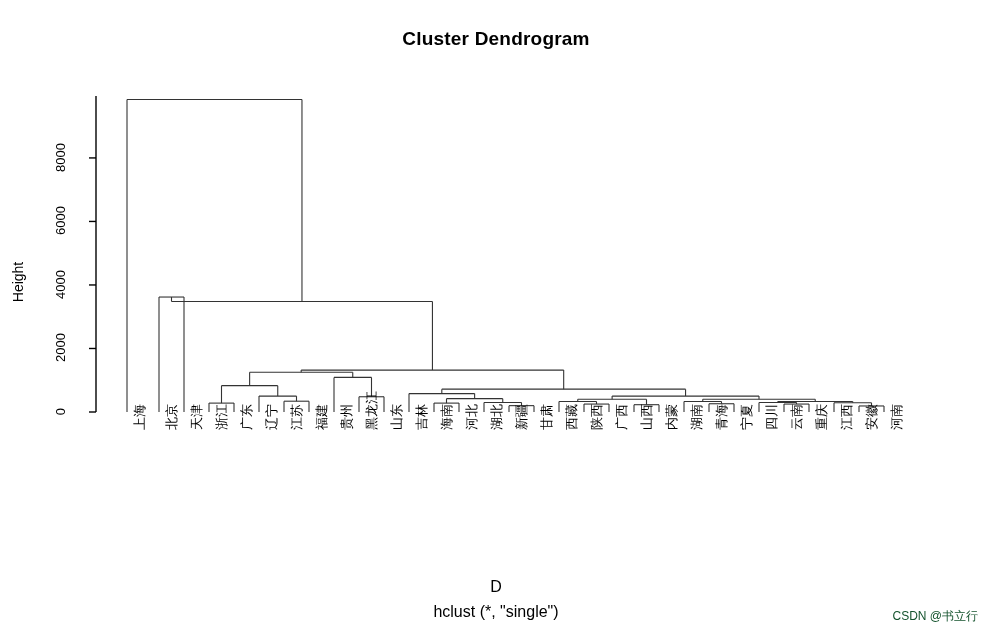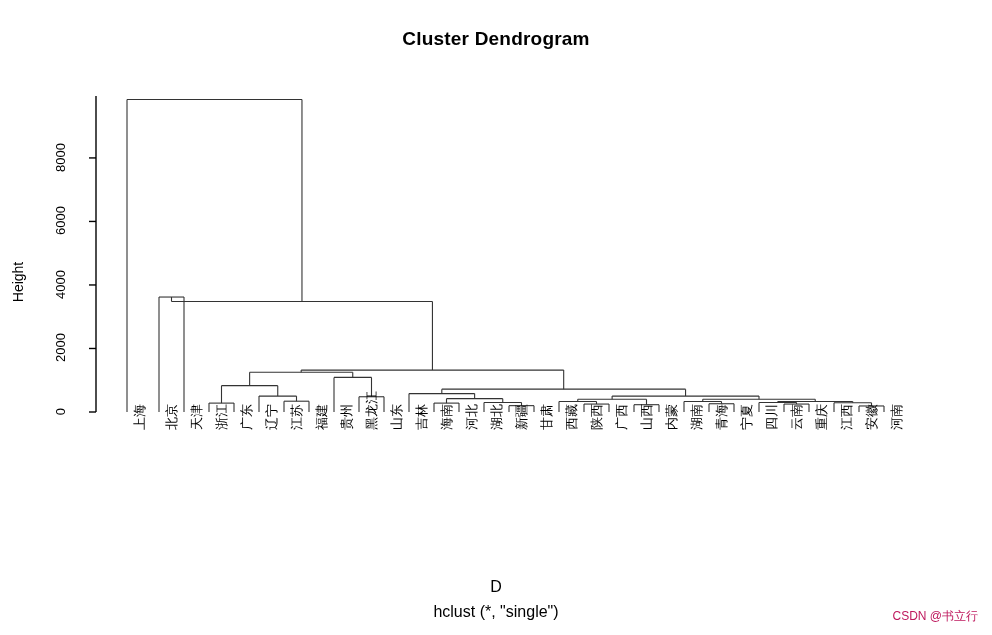--- a/index.html
+++ b/index.html
@@ -24,21 +24,21 @@
   .xsub{
     position:absolute;left:0;top:603px;width:992px;text-align:center;
     font-size:16px;color:#000;
   }
   .ytick-label{
     position:absolute;font-size:13px;color:#000;
     transform:rotate(-90deg);transform-origin:50% 50%;
     text-align:center;width:46px;
   }
   .watermark{
-    position:absolute;right:14px;top:608px;font-size:12px;color:#be185d;
+    position:absolute;right:14px;top:608px;font-size:12px;color:#14532d;
   }
   svg{position:absolute;left:0;top:0;}
   .leaf-label{
     position:absolute;font-size:13px;color:#000;white-space:nowrap;
     transform:rotate(-90deg);transform-origin:0% 0%;
     line-height:1;
   }
 </style>
 </head>
 <body>

